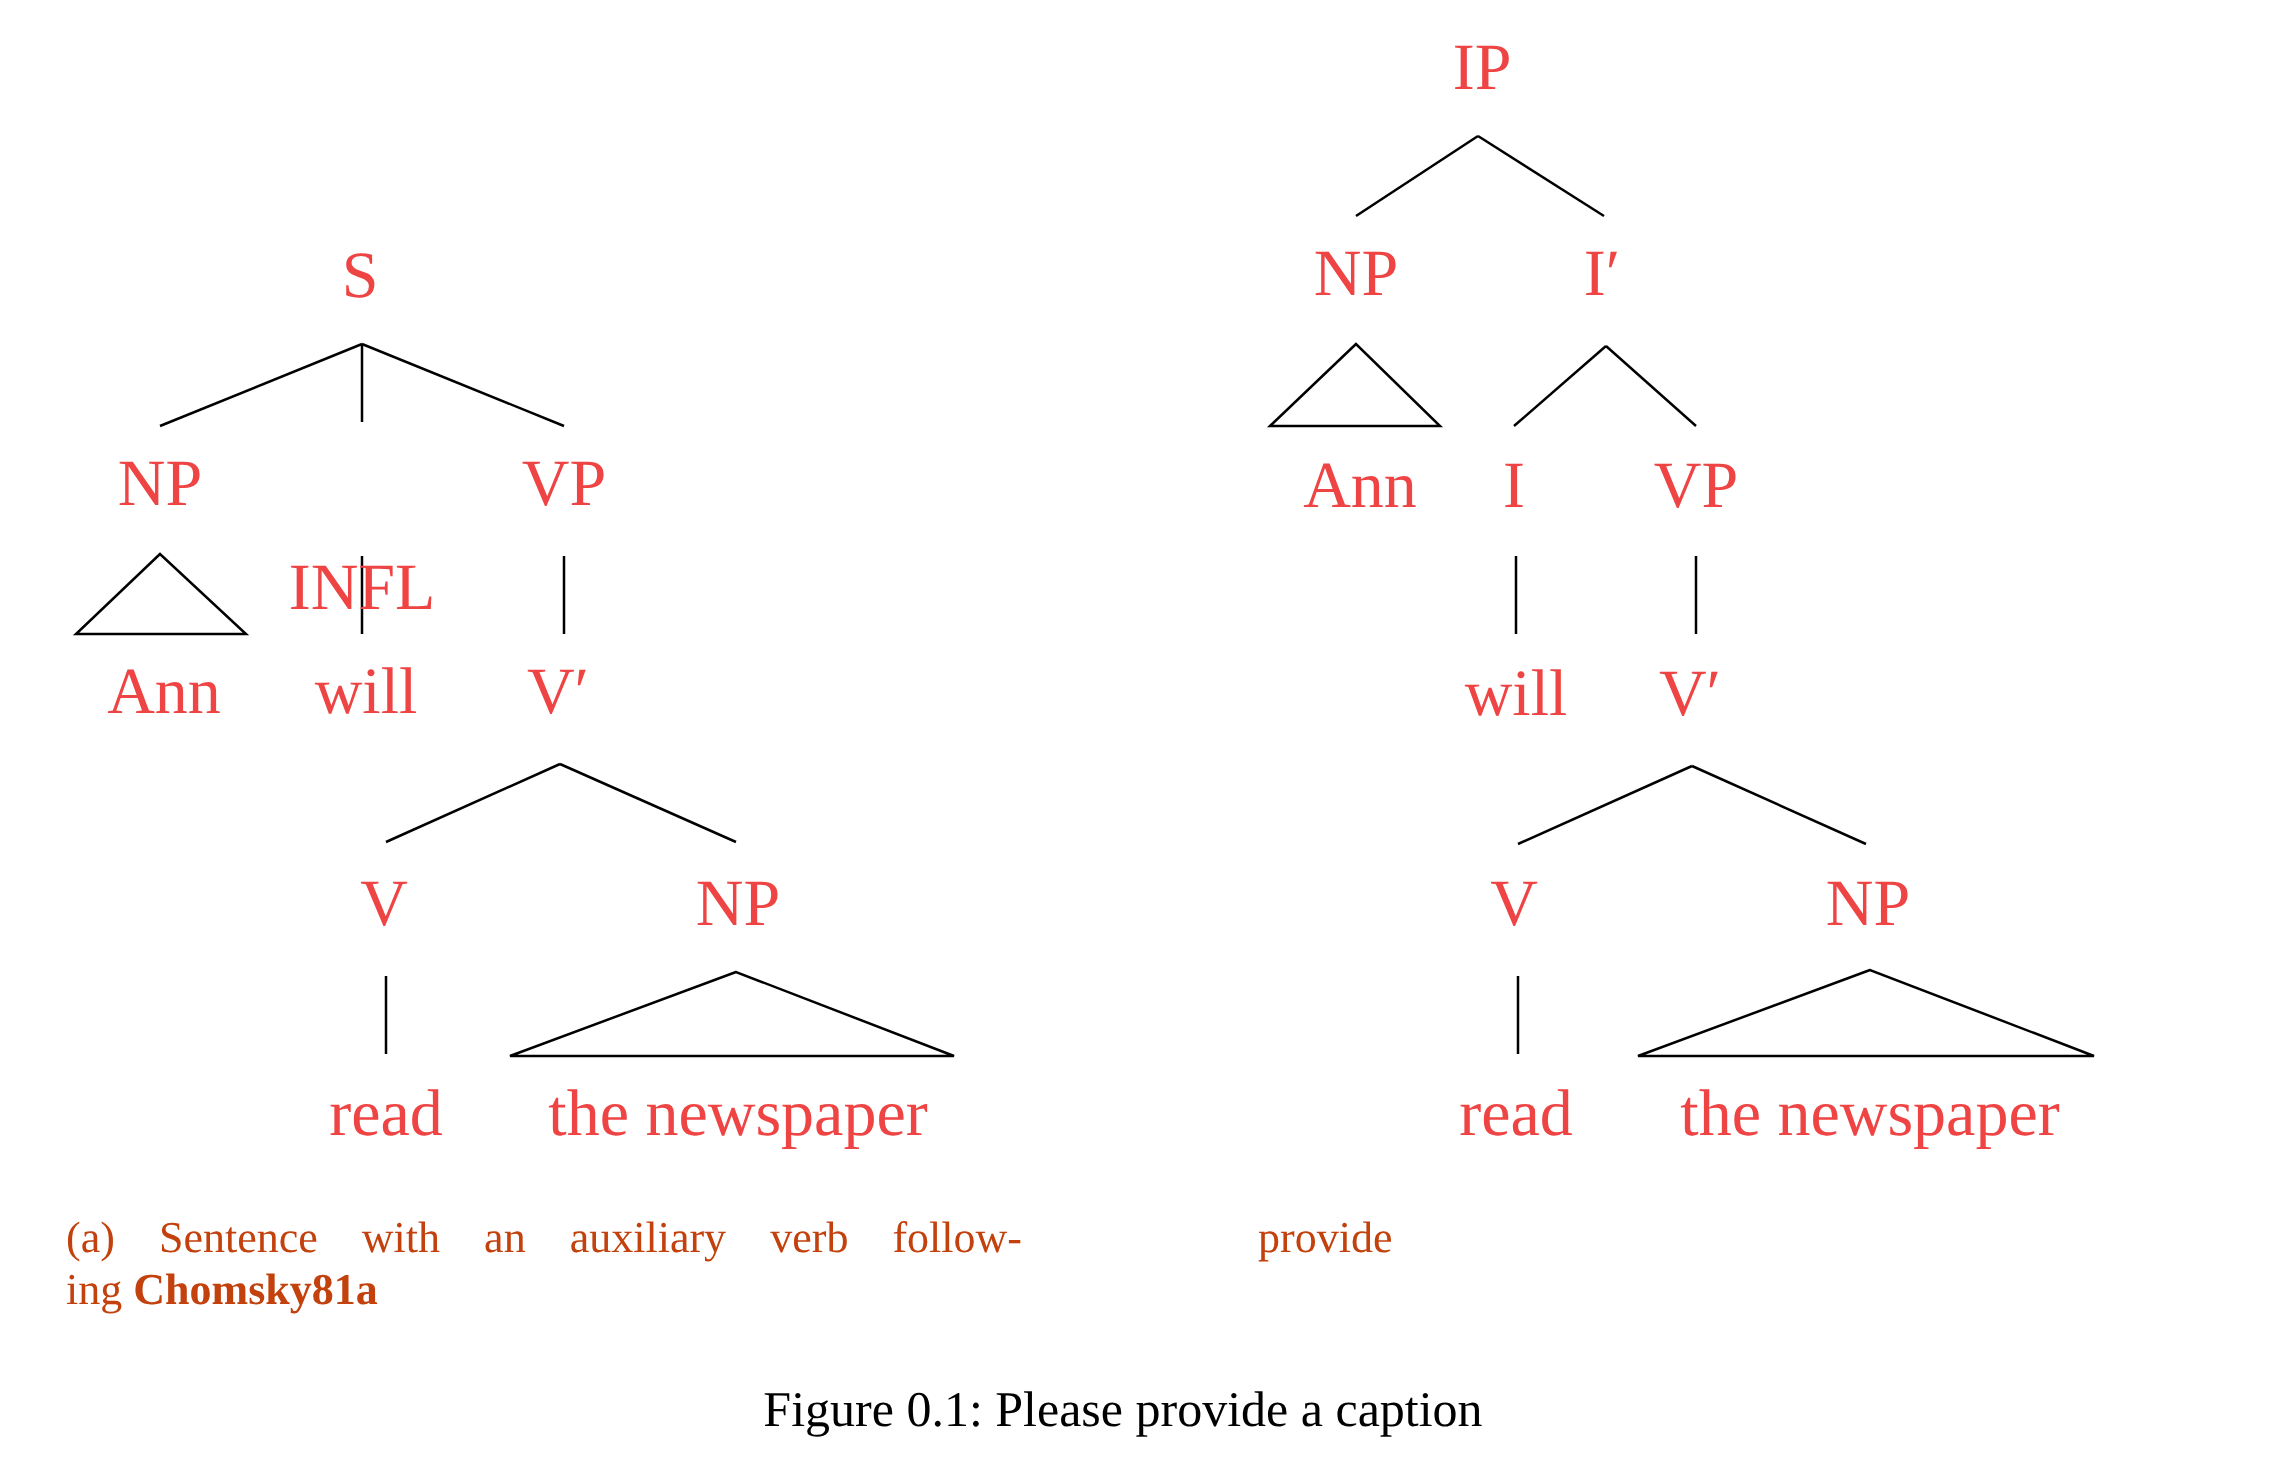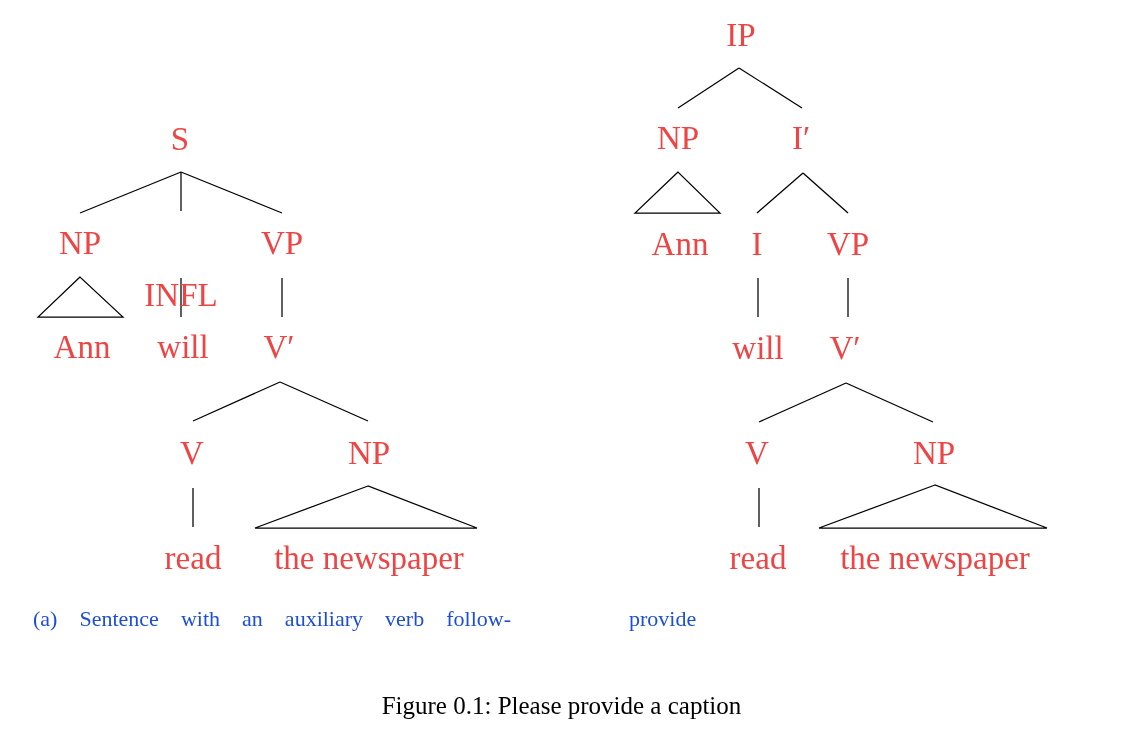--- a/index.html
+++ b/index.html
@@ -28,21 +28,21 @@
     transform: translate(-50%, -50%);
     font-size: 33px;
     line-height: 1;
     white-space: nowrap;
     color: #ef4444;
   }
   .subcaption {
     position: absolute;
     font-size: 22px;
     line-height: 26px;
-    color: #1d4ed8;
+    color: #c2410c;
   }
   .subcaption .line1 {
     text-align: justify;
     text-align-last: justify;
   }
   .subcaption .bold { font-weight: bold; }
   .figure-caption {
     position: absolute;
     left: 0; top: 691px;
     width: 1143px;
@@ -112,20 +112,21 @@
     <div class="node" style="left:758px; top:348px;">will</div>
     <div class="node" style="left:845px; top:348px;">V′</div>
     <div class="node" style="left:757px; top:453px;">V</div>
     <div class="node" style="left:934px; top:453px;">NP</div>
     <div class="node" style="left:758px; top:558px;">read</div>
     <div class="node" style="left:935px; top:558px;">the newspaper</div>
   </div>
 
   <div class="subcaption" style="left:33px; top:606px; width:478px;">
     <div class="line1">(a) Sentence with an auxiliary verb follow-</div>
+    <div class="line2"><span>ing </span><span class="bold">Chomsky81a</span></div>
   </div>
 
   <div class="subcaption" style="left:629px; top:606px; width:458px;">
     <div class="line2">provide</div>
   </div>
 
   <div class="figure-caption">Figure 0.1: Please provide a caption</div>
 
 </div>
 

